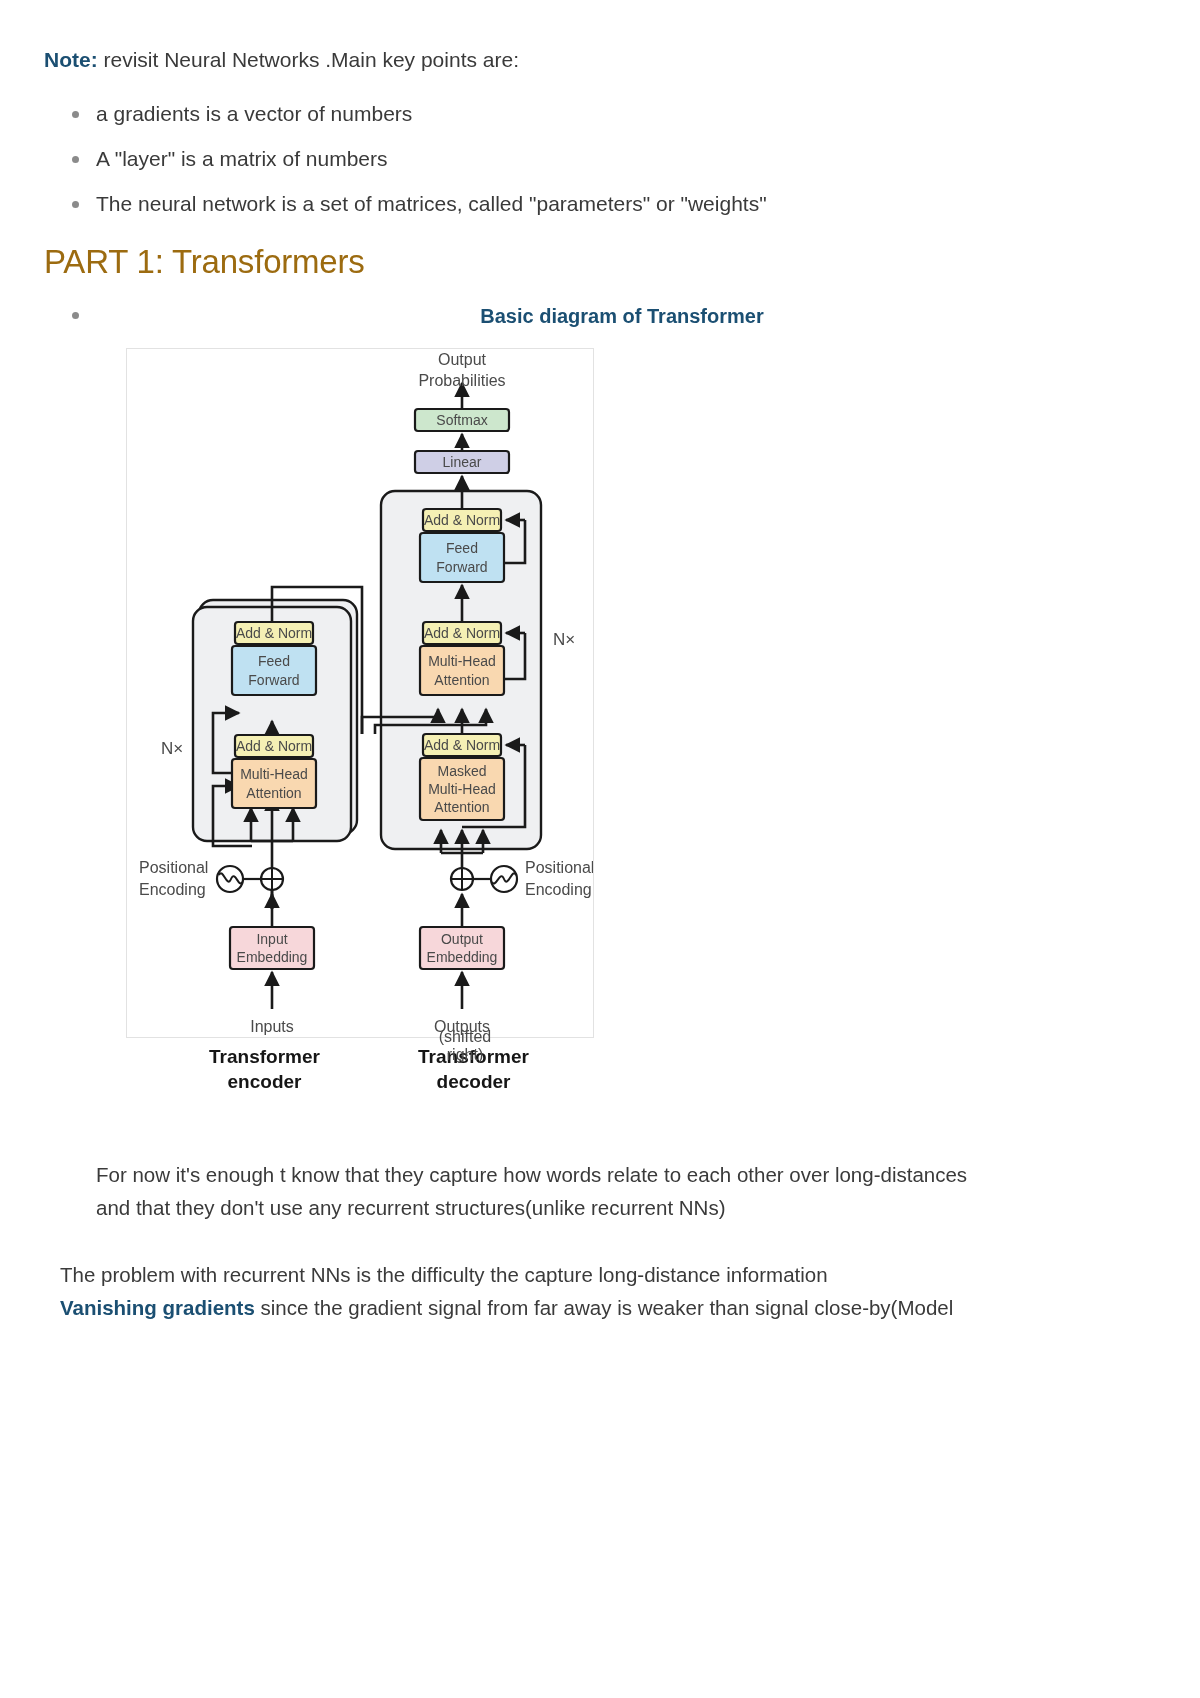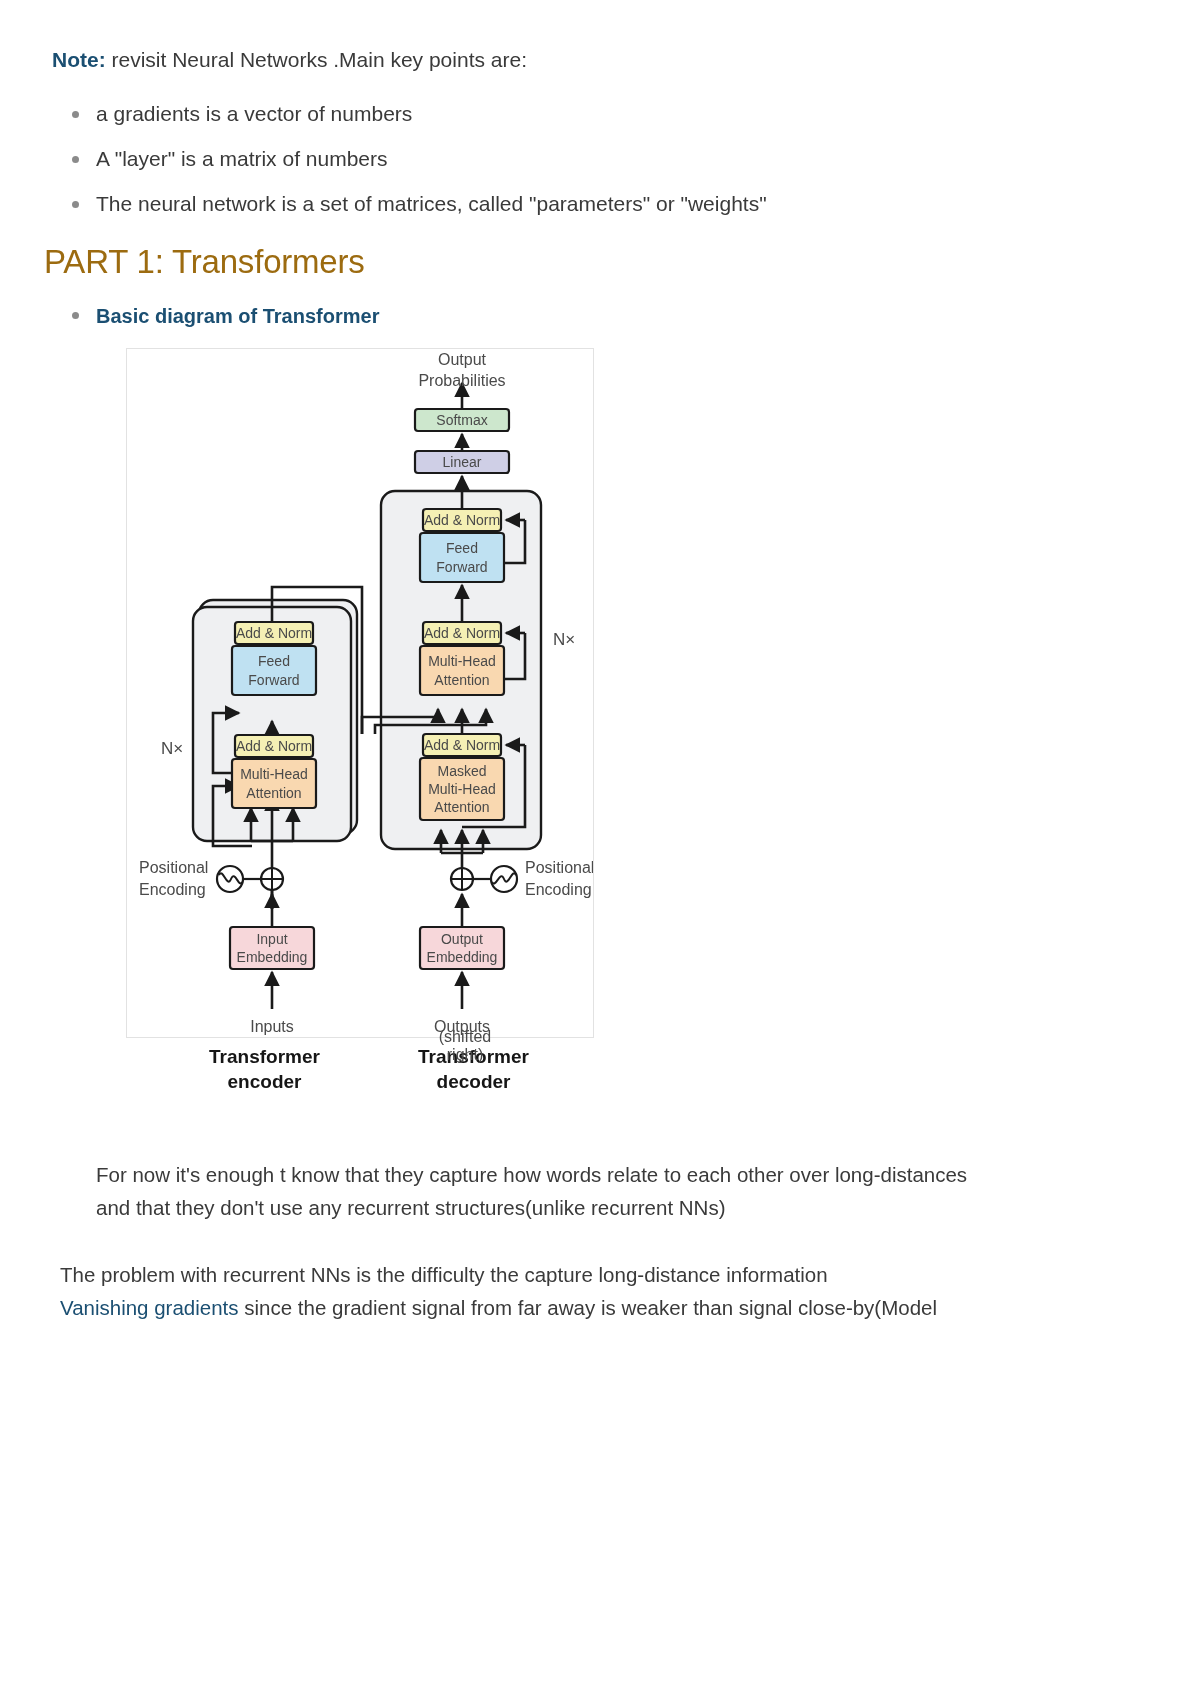--- a/index.html
+++ b/index.html
@@ -14,21 +14,21 @@
     position: relative;
     overflow: hidden;
   }
   .page { padding: 46px 52px 0 44px; }
 
   
   .note-line {
     font-size: 21px;
     line-height: 28px;
     color: #3a3a3a;
-    margin: 0 0 26px 8px;
+    margin: 0 0 26px 0;
   }
   .note-label {
     font-weight: bold;
     color: #1b4f72;
   }
   ul.bullets {
     list-style: none;
     margin: 0 0 0 0;
     padding: 0;
   }
@@ -55,20 +55,21 @@
     color: #9c6b10;
     margin: 26px 0 22px 0;
     letter-spacing: -0.2px;
   }
 
   ul.bullets.sub li {
     font-size: 20px;
     font-weight: bold;
     color: #1b4f72;
     margin-bottom: 6px;
+    text-align: center;
   }
   ul.bullets.sub li::before { top: 9px; }
 
   
   .diagram-wrap {
     margin-left: 82px;
     margin-top: 18px;
     width: 468px;
   }
   .diagram-box {
@@ -104,21 +105,21 @@
     color: #3a3a3a;
     max-width: 1010px;
   }
   .para {
     margin: 34px 0 0 16px;
     font-size: 20.5px;
     line-height: 33px;
     color: #3a3a3a;
   }
   .bold-blue {
-    font-weight: normal;
+    font-weight: bold;
     color: #1b4f72;
   }
 </style>
 </head>
 <body>
 
 <div class="page">
 
   <p class="note-line">
     <span class="note-label">Note:</span><span> revisit Neural Networks .Main key points are:</span>

